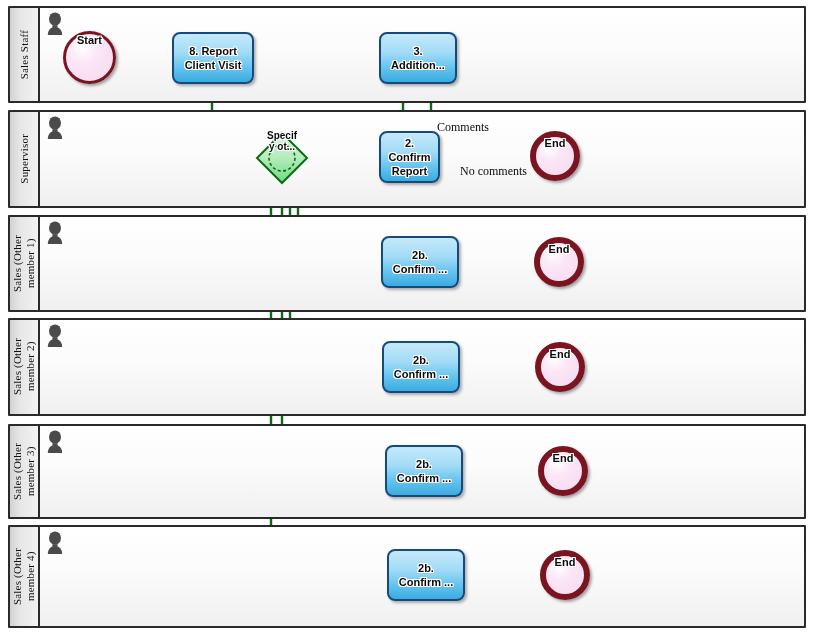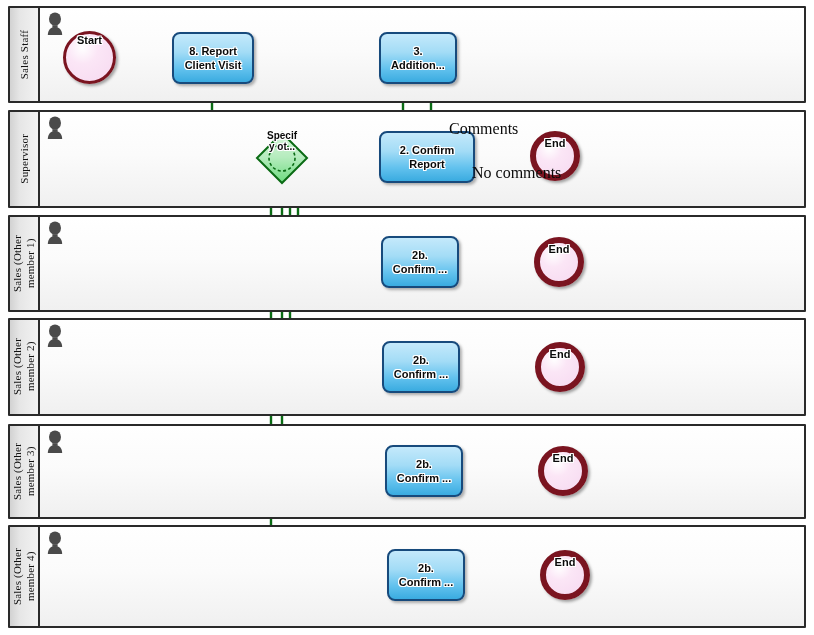--- a/index.html
+++ b/index.html
@@ -116,24 +116,23 @@
     width: 46px;
     text-shadow:
        1px 0 0 #ffffff, -1px 0 0 #ffffff, 0 1px 0 #ffffff, 0 -1px 0 #ffffff,
        1px 1px 0 #ffffff, -1px -1px 0 #ffffff, 1px -1px 0 #ffffff, -1px 1px 0 #ffffff;
     pointer-events: none;
   }
   
   .flow-label {
     position: absolute;
     font-family: "Liberation Serif", "DejaVu Serif", serif;
-    font-size: 16px;
+    font-size: 12px;
     color: #0a0a0a;
     white-space: nowrap;
-    margin-left: 12px;
   }
   #flows { position: absolute; left: 0; top: 0; }
 </style>
 </head>
 <body>
 
 <div id="canvas">
 
   <svg id="flows" width="814" height="635">
     <defs>
@@ -265,21 +264,21 @@
           <stop offset="100%" stop-color="#6ddb7f"></stop>
         </linearGradient>
       </defs>
       <polygon points="28,3 53,28 28,53 3,28" fill="url(#gwg)" stroke="#0a6b14" stroke-width="2"></polygon>
       <circle cx="28" cy="28" r="13" fill="none" stroke="#0a6b14" stroke-width="1.6" stroke-dasharray="3 2.4"></circle>
     </svg>
     <span class="gateway-label" style="white-space: pre-line;">Specif
 y ot...</span>
   </div>
 
-  <div class="task" style="left:379px; top:131px; width:96px; height:52px;">
+  <div class="task" style="left:379px; top:131px; width:61px; height:52px;">
     <span class="task-label" style="white-space: pre-line;">2. Confirm
 Report</span>
   </div>
 
   <div class="event end" style="left:530px; top:131px; width:50px; height:50px;">
     <span class="event-label">End</span>
   </div>
 
   <span class="flow-label" style="left:437px; top:120px;">Comments</span>
   <span class="flow-label" style="left:460px; top:164px;">No comments</span>

